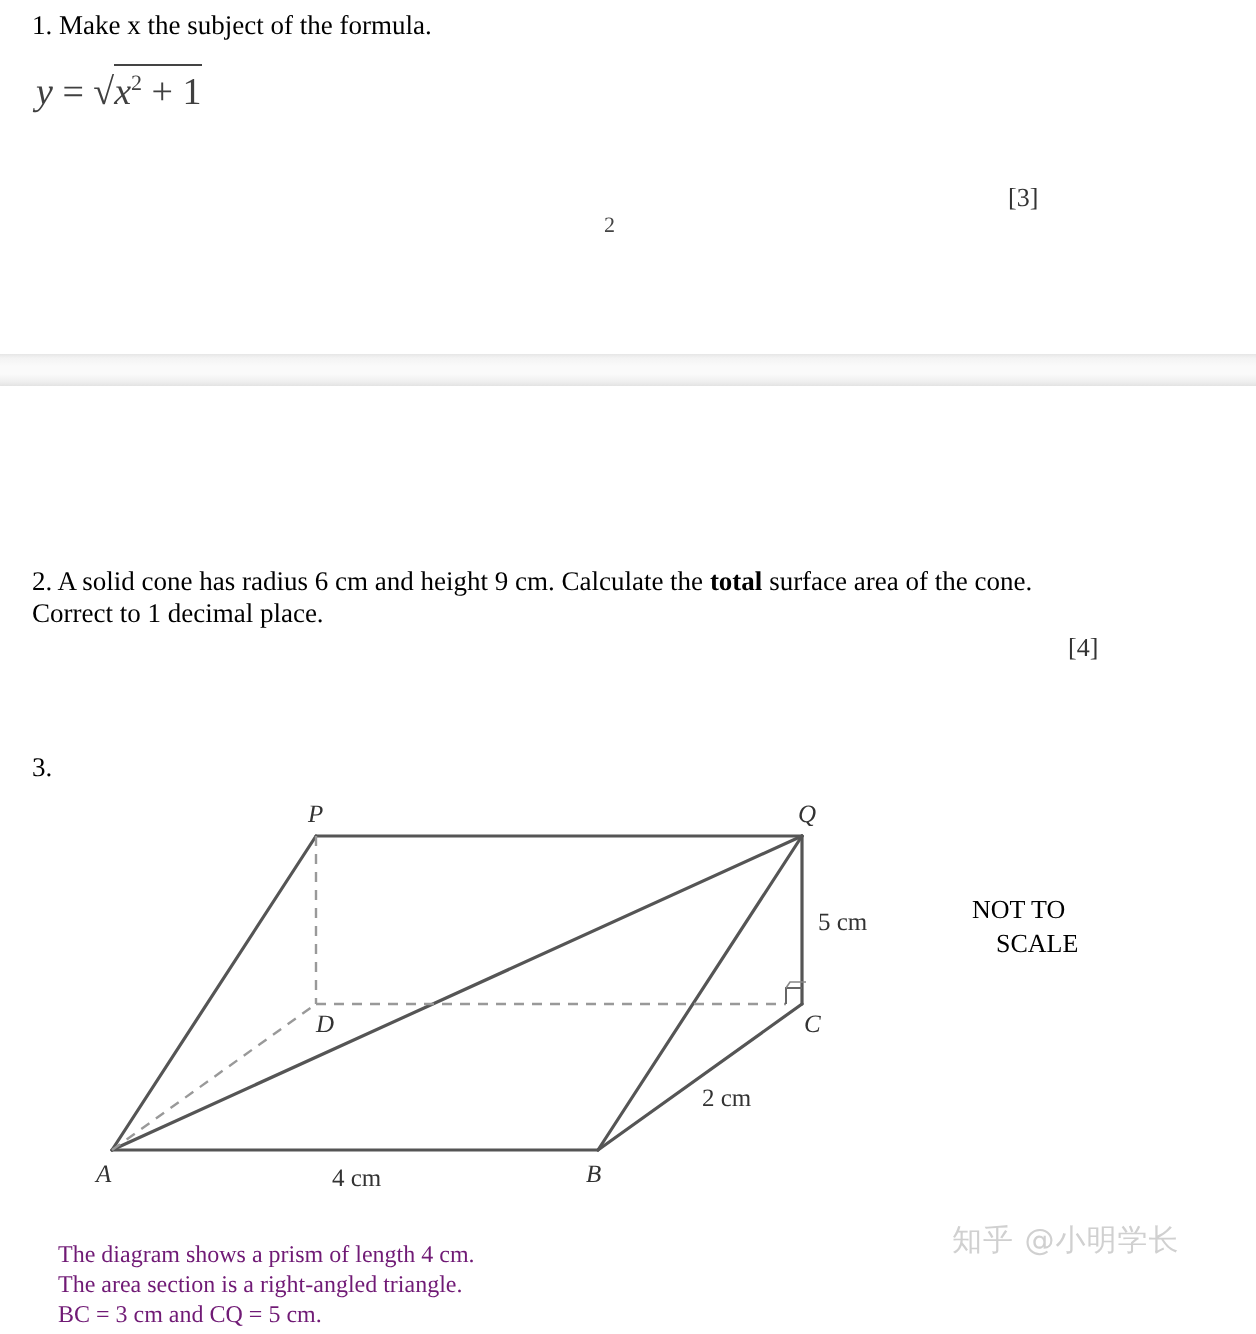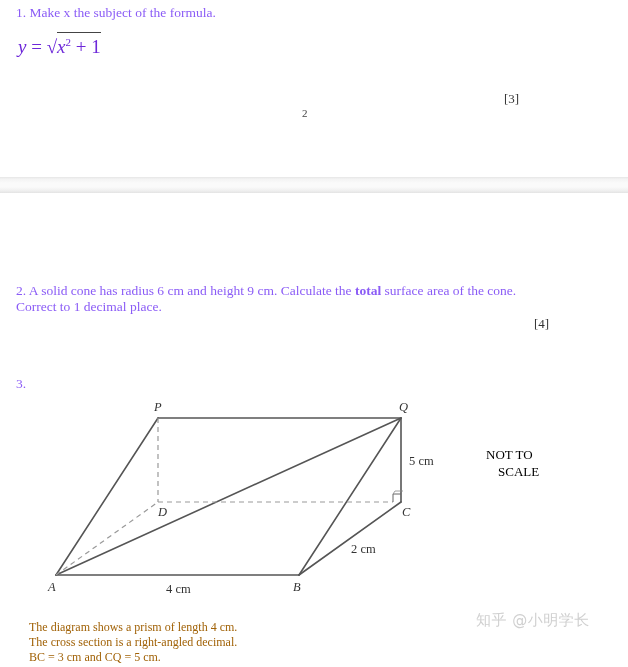--- a/index.html
+++ b/index.html
@@ -3,34 +3,34 @@
 <meta charset="utf-8">
 <style>
   html, body { margin: 0; padding: 0; }
   body {
     width: 628px; height: 667px; position: relative; overflow: hidden;
     background: #ffffff;
     font-family: "Liberation Serif", "DejaVu Serif", serif;
     color: #222;
   }
   .abs { position: absolute; white-space: nowrap; }
-  .q-text { font-size: 13.5px; line-height: 16px; color: #8b5cf6; }
-  .formula { font-size: 19px; color: #6d28d9; font-style: italic; text-align: right; }
+  .q-text { font-size: 13.5px; line-height: 16px; color: #000000; }
+  .formula { font-size: 19px; color: #404040; font-style: italic; text-align: right; }
   .formula .up { font-style: normal; }
   .sqrt-bar { display: inline-block; border-top: 1.3px solid #444; padding-top: 0px; line-height: 18px; }
   .sup { font-size: 11px; vertical-align: 7px; font-style: normal; }
   .marks { font-size: 13px; color: #333; }
   .pagebreak {
     position: absolute; left: 0; top: 177px; width: 628px; height: 16px;
     background: linear-gradient(#e6e6e6 0px, #f3f3f3 2px, #fafafa 6px, #fafafa 10px, #eeeeee 14px, #e3e3e3 16px);
   }
   .diag-label { font-size: 12.5px; font-style: italic; color: #333; }
   .dim-label { font-size: 12.5px; color: #333; }
   .nts { font-size: 13px; color: #000000; line-height: 17px; }
-  .desc { font-size: 12px; line-height: 14px; color: #a16207; }
+  .desc { font-size: 12px; line-height: 14px; color: #701a75; }
   .watermark { font-family: "DejaVu Sans", sans-serif; font-size: 15px; color: #d0d0d0; letter-spacing: 0.5px; }
   svg { position: absolute; left: 0; top: 0; }
 </style>
 </head>
 <body>
 
 <div class="abs q-text" style="left:16px; top:5px;">1. Make x the subject of the formula.</div>
 
 <div class="abs formula" style="left:18px; top:32px;">
   <span>y</span>
@@ -80,16 +80,16 @@
 <div class="abs diag-label" style="left:293px; top:580px;">B</div>
 
 <div class="abs dim-label" style="left:409px; top:454px;">5 cm</div>
 <div class="abs dim-label" style="left:351px; top:542px;">2 cm</div>
 <div class="abs dim-label" style="left:166px; top:582px;">4 cm</div>
 
 <div class="abs nts" style="left:486px; top:446px;">NOT TO</div>
 <div class="abs nts" style="left:498px; top:463px;">SCALE</div>
 
 <div class="abs desc" style="left:29px; top:620px;">The diagram shows a prism of length 4 cm.</div>
-<div class="abs desc" style="left:29px; top:635px;">The cross section is a right-angled decimal.</div>
+<div class="abs desc" style="left:29px; top:635px;">The area section is a right-angled triangle.</div>
 <div class="abs desc" style="left:29px; top:650px; font-style:normal;">BC = 3 cm and CQ = 5 cm.</div>
 
 <div class="abs watermark" style="left:476px; top:611px;">知乎 @小明学长</div>
 
 </body></html>

